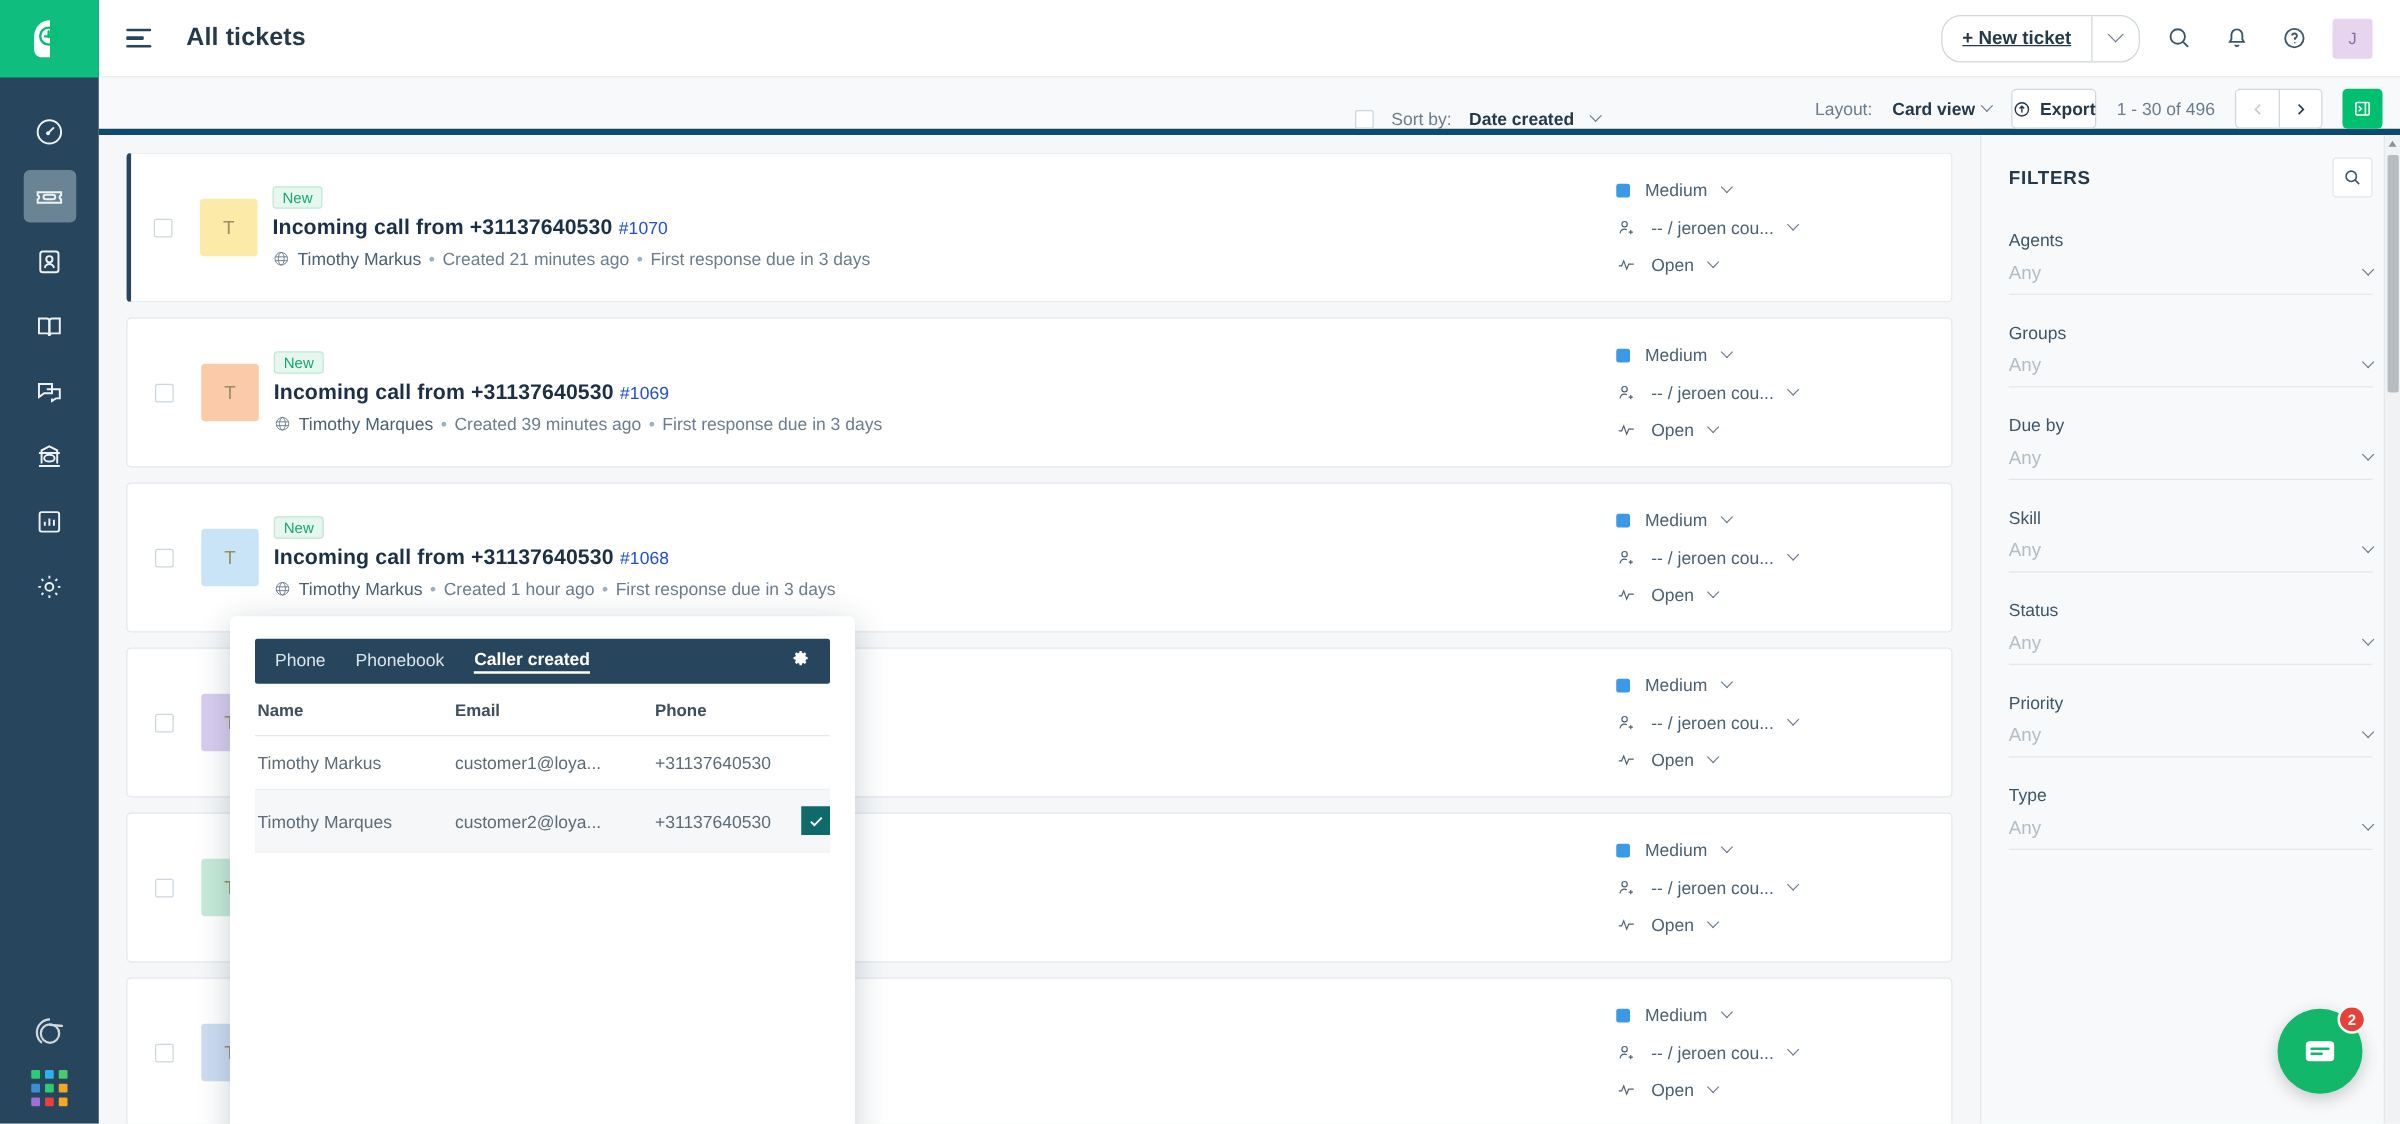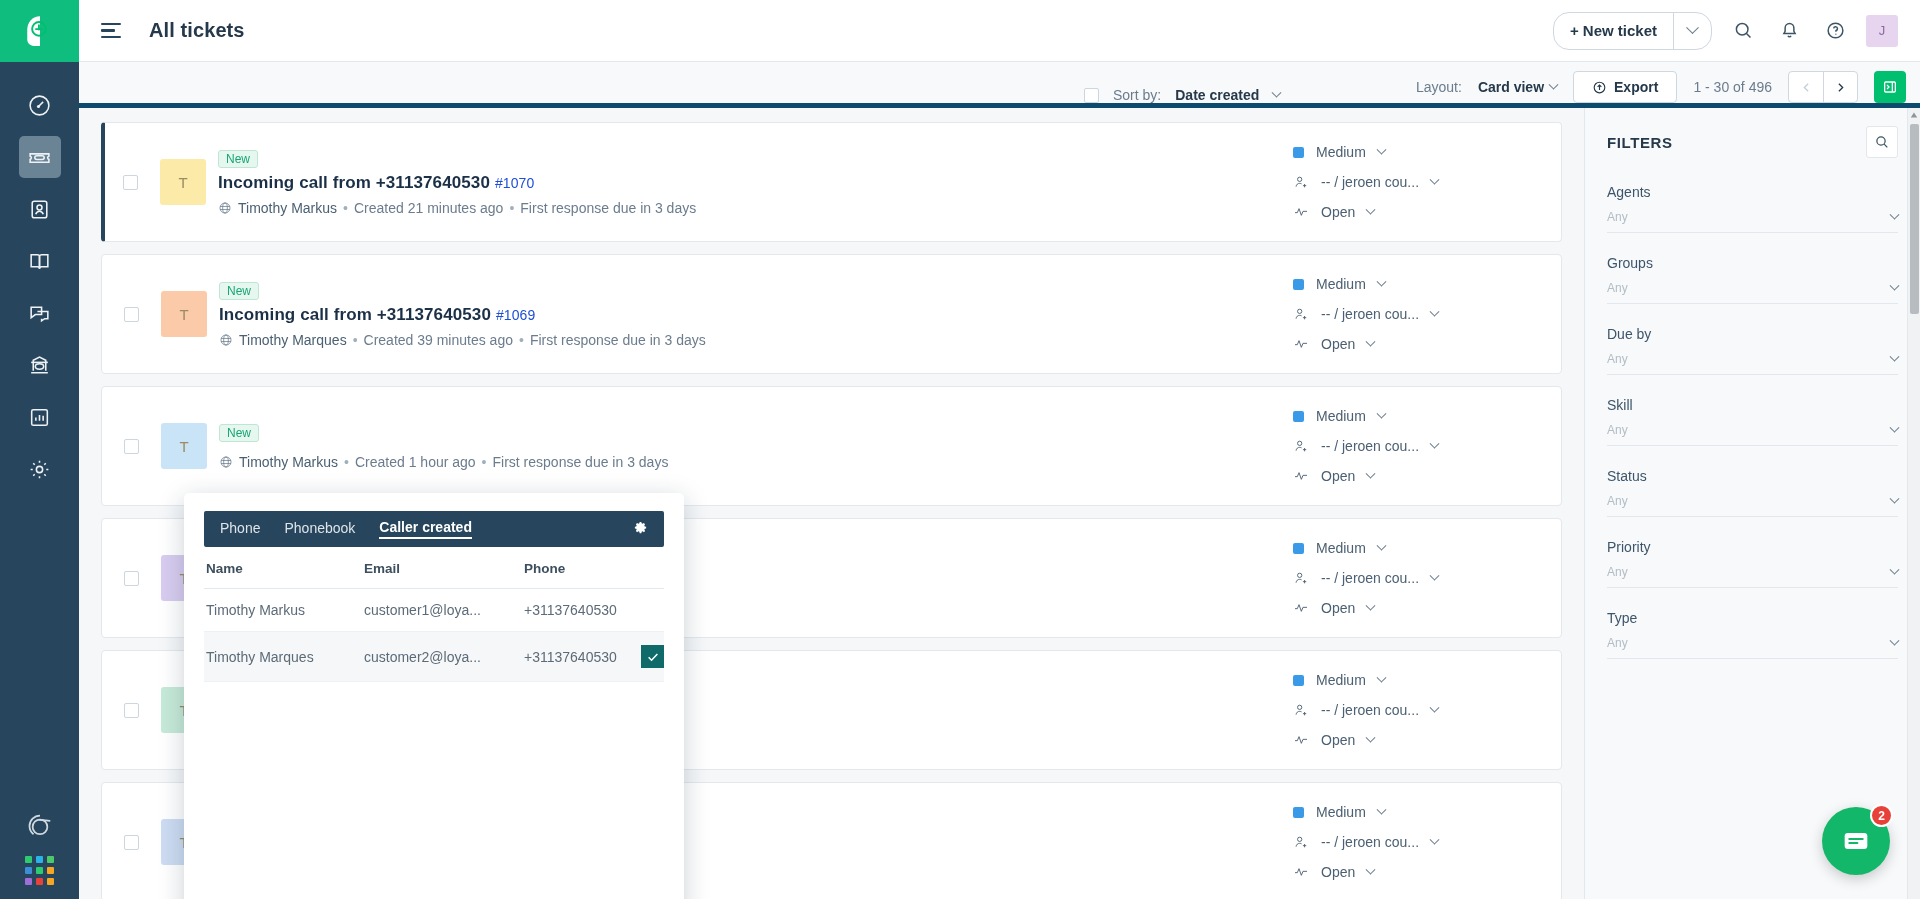--- a/index.html
+++ b/index.html
@@ -47,21 +47,21 @@
   }
   .hamburger { width: 26px; height: 26px; display: flex; flex-direction: column; justify-content: center; gap: 4px; cursor: pointer; }
   .hamburger span { display: block; height: 2.5px; background: #27455c; border-radius: 1px; }
   .hamburger span:nth-child(1) { width: 20px; }
   .hamburger span:nth-child(2) { width: 14px; }
   .hamburger span:nth-child(3) { width: 20px; }
   .page-title { font-size: 20px; font-weight: 600; color: #25394b; margin-left: 22px; letter-spacing: .1px; }
   .topbar-right { margin-left: auto; display: flex; align-items: center; gap: 16px; }
   .newticket {
     display: flex; height: 38px;
-    border: 1px solid #cfd7df; border-radius: 16px; overflow: hidden; background: #fff;
+    border: 1px solid #cfd7df; border-radius: 16px; overflow: hidden; background: #fff; text-decoration: underline;
   }
   .newticket .lbl {
     padding: 0 16px; font-size: 15px; font-weight: 600; color: #25394b;
     line-height: 36px; cursor: pointer; white-space: nowrap;
   }
   .newticket .caret {
     width: 38px; height: 100%; border-left: 1px solid #cfd7df;
     display: flex; align-items: center; justify-content: center; cursor: pointer;
   }
   .icon-btn { width: 30px; height: 30px; display: flex; align-items: center; justify-content: center; cursor: pointer; }
@@ -78,21 +78,21 @@
     display: flex; align-items: flex-end; padding: 0 14px 0 0; flex: 0 0 46px;
   }
   .tb-left { display: flex; align-items: center; gap: 14px; margin-left: 1005px; }
   .cbox { width: 15px; height: 15px; border: 1px solid #cbd6df; border-radius: 2px; background: #fff; cursor: pointer; }
   .tb-label { font-size: 14px; color: #6b7c8d; }
   .tb-strong { font-size: 14px; font-weight: 600; color: #25394b; }
   .tb-right { margin-left: auto; display: flex; align-items: center; gap: 16px; }
   .chev { display: inline-block; width: 9px; height: 9px; border-right: 1.6px solid #6b7c8d; border-bottom: 1.6px solid #6b7c8d; transform: rotate(45deg) translate(-2px,-2px); }
   .chev-sm { width: 7px; height: 7px; border-width: 1.4px; }
   .export-btn {
-    height: 32px; padding: 0 18px; border: 1px solid #cfd7df; border-radius: 4px; background: #fff;
+    height: 32px; padding: 0 0; border: 1px solid #cfd7df; border-radius: 4px; background: #fff;
     display: flex; align-items: center; gap: 7px; font-size: 14px; font-weight: 600; color: #25394b; cursor: pointer;
   }
   .pager-count { font-size: 14px; color: #6b7c8d; }
   .pager { display: flex; height: 32px; border: 1px solid #cfd7df; border-radius: 4px; overflow: hidden; background: #fff; }
   .pager div { width: 34px; display: flex; align-items: center; justify-content: center; cursor: pointer; }
   .pager div + div { border-left: 1px solid #cfd7df; }
   .collapse-btn {
     width: 32px; height: 32px; background: #00bf6f; border-radius: 4px;
     display: flex; align-items: center; justify-content: center; cursor: pointer;
   }
@@ -138,21 +138,21 @@
   .filter-search {
     width: 32px; height: 32px; background: #fff; border: 1px solid #e1e7ec; border-radius: 3px;
     display: flex; align-items: center; justify-content: center; cursor: pointer;
   }
   .fgroup { margin-bottom: 22px; }
   .flabel { font-size: 14px; color: #3d556a; margin-bottom: 10px; }
   .fselect {
     display: flex; align-items: center; justify-content: space-between;
     border-bottom: 1px solid #e1e7ec; padding-bottom: 8px; cursor: pointer;
   }
-  .fval { font-size: 12px; color: #b3bdc6; }
+  .fval { font-size: 15px; color: #b3bdc6; }
   .fval.set { color: #25394b; font-weight: 600; }
 
   
   .scroll-track {
     position: absolute; top: 0; right: 0; width: 13px; bottom: 0;
     background: #f0f2f4; border-left: 1px solid #e3e8ed;
   }
   .scroll-arrow { height: 13px; display: flex; align-items: center; justify-content: center; }
   .scroll-thumb { position: absolute; left: 2px; width: 9px; background: #b7bcc1; border-radius: 2px; }
 
@@ -452,21 +452,21 @@
                   <path d="M3 13h3.5L9 7l3.5 10L15 11h6"></path>
                 </svg>
                 <span>Open</span>
                 <span class="chev chev-sm"></span>
               </div>
             </div>
           </div>
           <div class="card">
             <div class="card-cb"></div>
             <div class="avatar" style="background:#c9e4f6">T</div>
-            <div class="card-body"><div class="badge">New</div><div class="card-sub">
+            <div class="card-body"><div class="badge">New</div><div class="card-title"><span>Incoming call from +31137640530</span><span class="card-num">#1068</span></div><div class="card-sub">
                 <svg class="globe" viewBox="0 0 24 24">
                   <circle cx="12" cy="12" r="8.6"></circle>
                   <ellipse cx="12" cy="12" rx="4" ry="8.6"></ellipse>
                   <path d="M3.6 9.4h16.8M3.6 14.6h16.8"></path>
                 </svg>
                 <span class="who">Timothy Markus</span>
                 <span class="dotsep">•</span>
                 <span>Created 1 hour ago</span>
                 <span class="dotsep">•</span>
                 <span>First response due in 3 days</span>

